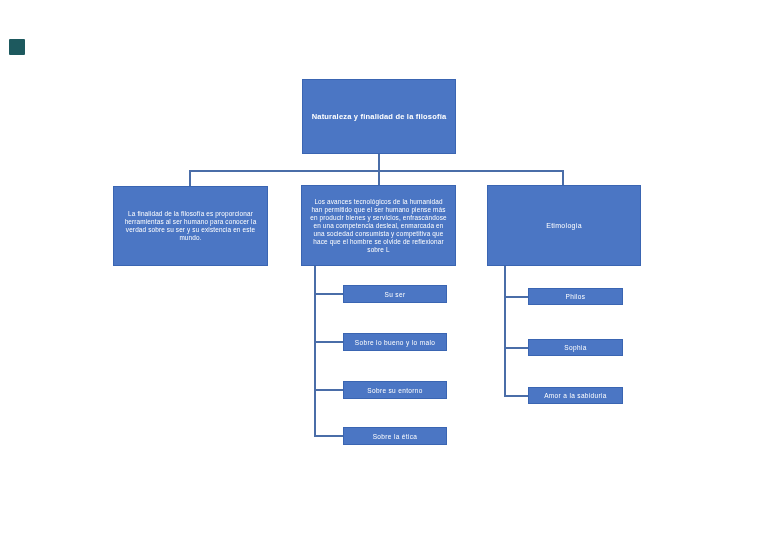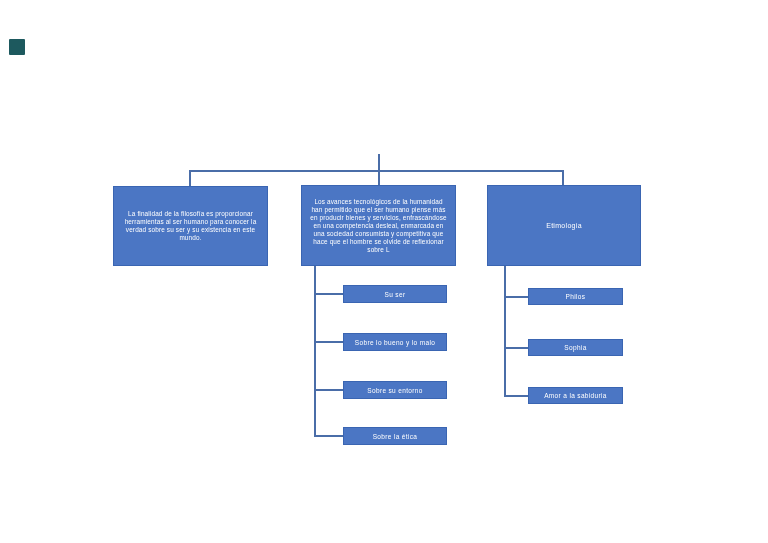--- a/index.html
+++ b/index.html
@@ -72,20 +72,21 @@
 <div class="canvas">
 
   <div class="corner-mark"></div>
 
   <div class="line v-root"></div>
   <div class="line h-main"></div>
   <div class="line v-left"></div>
   <div class="line v-center"></div>
   <div class="line v-right"></div>
 
+  <div class="node node-root">Naturaleza y finalidad de la filosofía</div>
 
   <div class="node node-finalidad">La finalidad de la filosofía es proporcionar herramientas al ser humano para conocer la verdad sobre su ser y su existencia en este mundo.</div>
 
   <div class="node node-avances">Los avances tecnológicos de la humanidad han permitido que el ser humano piense más en producir bienes y servicios, enfrascándose en una competencia desleal, enmarcada en una sociedad consumista y competitiva que hace que el hombre se olvide de reflexionar sobre L</div>
 
   <div class="node node-etimologia">Etimologia</div>
 
   <div class="line v-hang-c"></div>
   <div class="line s-c0"></div>
   <div class="line s-c1"></div>

